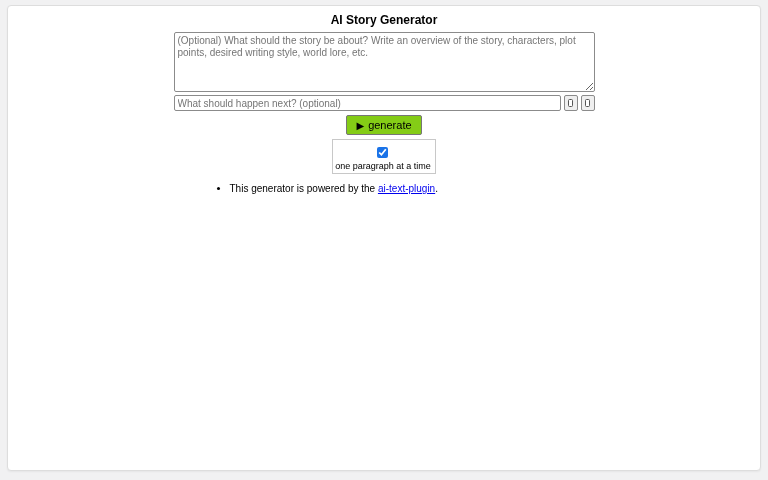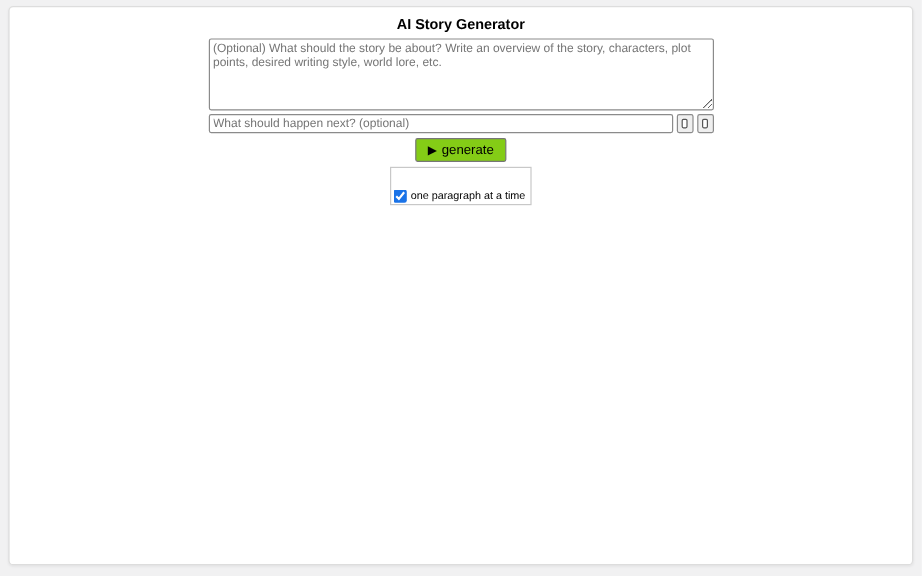--- a/index.html
+++ b/index.html
@@ -108,24 +108,25 @@
   .generate-btn .play { font-size: 10px; margin-right: 4px; }
   .checkbox-row {
     margin-top: 4px;
     text-align: center;
   }
   .checkbox-wrap {
     display: inline-flex;
     align-items: center;
     gap: 3px;
     border: 1px solid #c8c8c8;
-    padding: 18px 4px 1px 2px;
+    padding: 7px 4px 1px 2px;
     font-size: 9px;
     line-height: 11px;
     cursor: pointer;
+    flex-direction: column;
   }
   .checkbox-wrap input[type="checkbox"] {
     width: 11px;
     height: 11px;
     margin: 0;
     accent-color: #1a73e8;
   }
   .footer-list {
     margin: 8px 0 0 0;
     padding: 0 0 0 56px;
@@ -161,15 +162,18 @@
       <button class="generate-btn"><span class="play">▶</span><span>generate</span></button>
     </div>
 
     <div class="checkbox-row">
       <label class="checkbox-wrap">
         <input type="checkbox" checked="true" style="">
         <span>one paragraph at a time</span>
       </label>
     </div>
 
+    <ul class="footer-list">
+      <li><span>This generator is powered by the </span><a class="plugin-link">ai-text-plugin</a><span>.</span></li>
+    </ul>
 
   </div>
 </div>
 
 </body></html>

